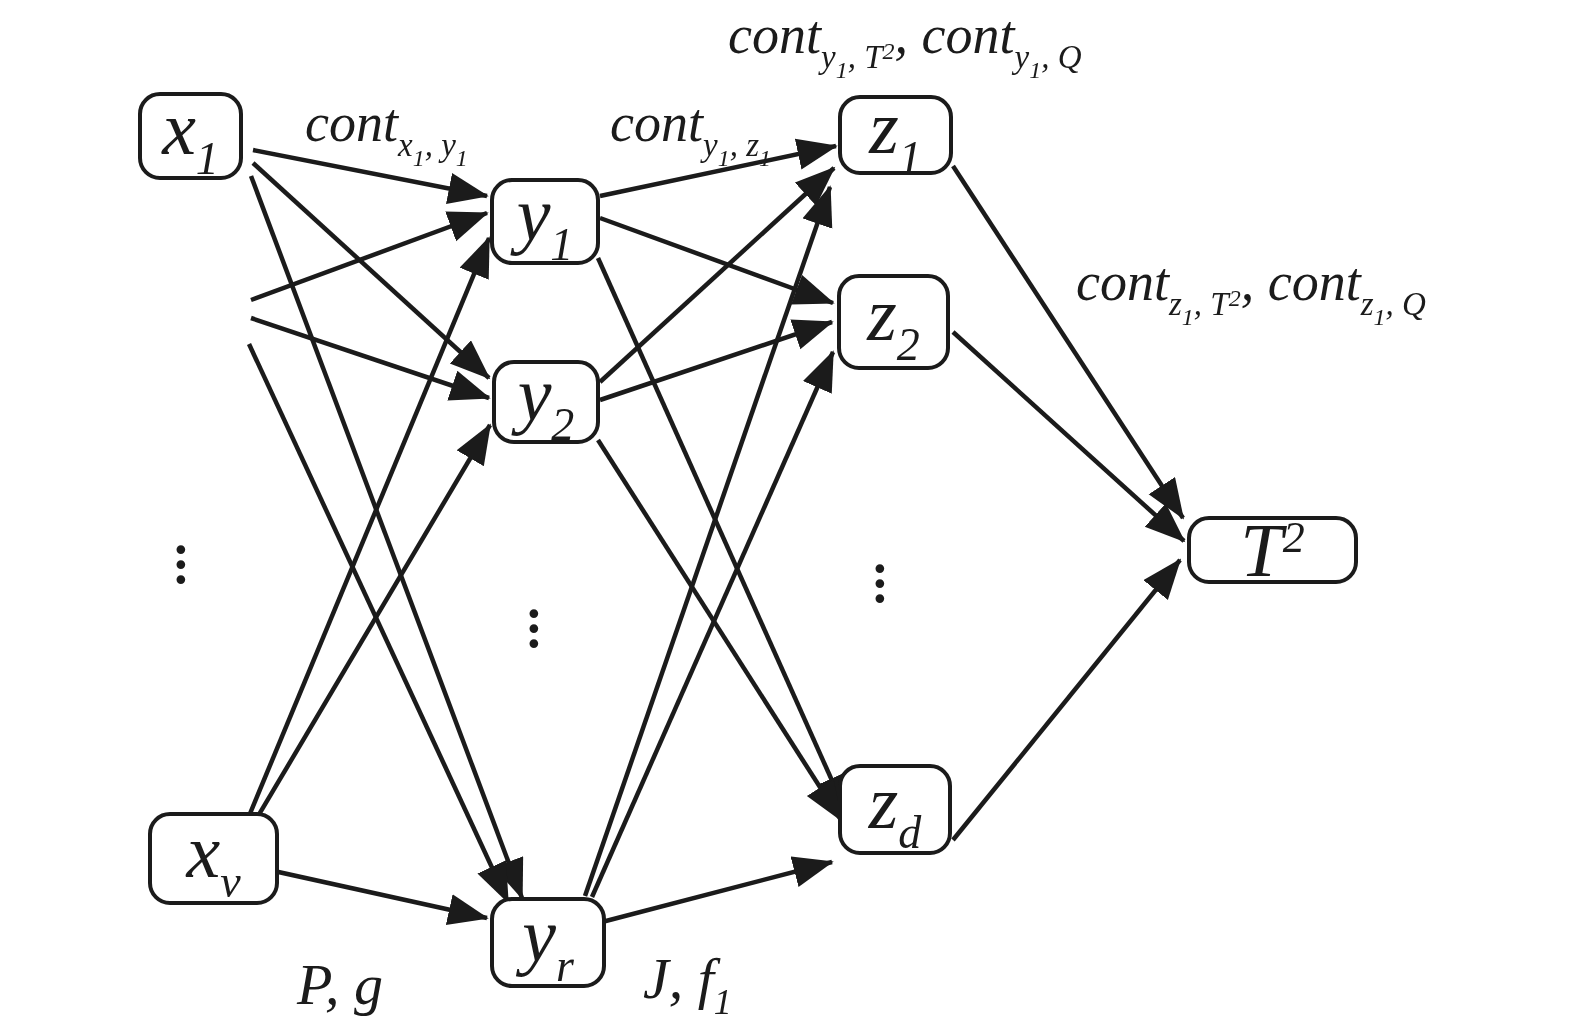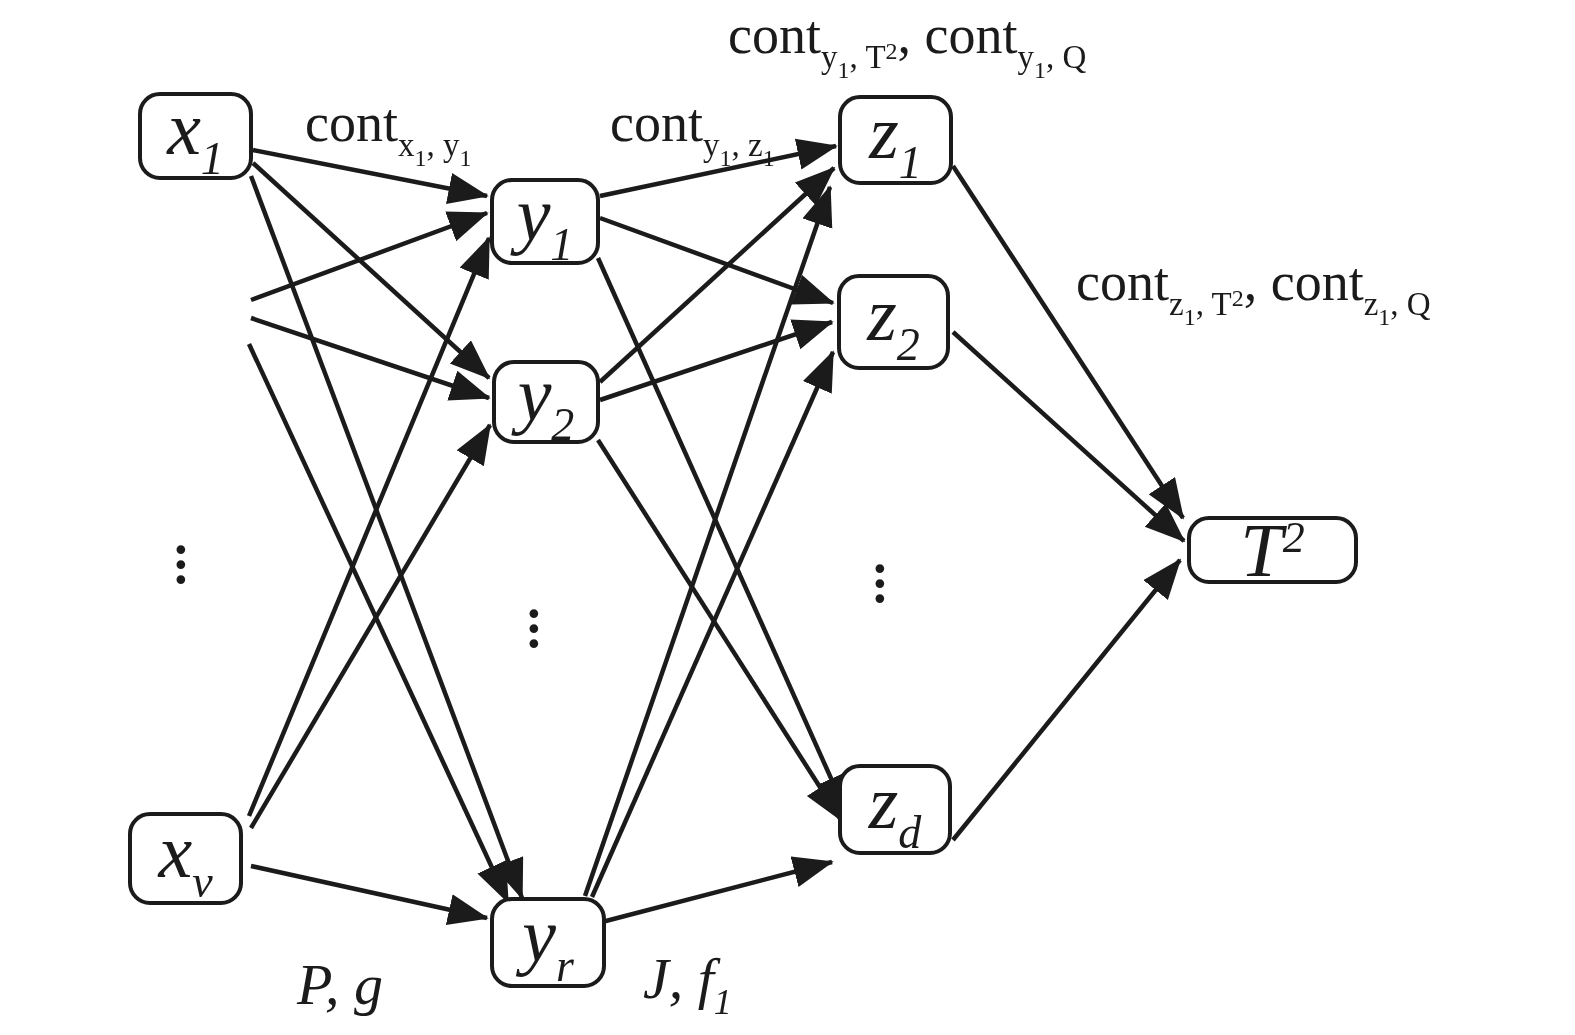--- a/index.html
+++ b/index.html
@@ -16,21 +16,21 @@
   .node{
     position:absolute; box-sizing:border-box;
     border:4.5px solid var(--ink); border-radius:22px; background:var(--bg);
     display:flex; align-items:center; justify-content:center;
   }
   .nlabel{ font-style:italic; font-size:76px; line-height:1; white-space:nowrap; }
   .nsub{ font-size:46px; vertical-align:-20px; }
   .nsup{ font-size:44px; vertical-align:24px; }
 
   .elabel{
-    position:absolute; font-size:54px; line-height:1.1;
+    position:absolute; font-style:italic; font-size:54px; line-height:1.1;
     white-space:nowrap; color:var(--ink);
   }
   .sb{ font-size:33px; vertical-align:-15px; }
   .ss{ font-size:24px; vertical-align:-10px; }
   .sp{ font-size:24px; vertical-align:9px; }
   .plain{ position:absolute; font-style:italic; font-size:58px; line-height:1; white-space:nowrap; }
   .psub{ font-size:36px; vertical-align:-16px; }
 
   .vdots{
     position:absolute; display:flex; flex-direction:column; align-items:center;
@@ -65,38 +65,38 @@
       <line x1="600" y1="400" x2="832" y2="322" class="edge" marker-end="url(#ah)"></line>
       <line x1="598" y1="440" x2="841" y2="820" class="edge" marker-end="url(#ah)"></line>
       <line x1="585" y1="896" x2="830" y2="187" class="edge" marker-end="url(#ah)"></line>
       <line x1="592" y1="897" x2="833" y2="352" class="edge" marker-end="url(#ah)"></line>
       <line x1="602" y1="922" x2="832" y2="862" class="edge" marker-end="url(#ah)"></line>
       <line x1="953" y1="166" x2="1183" y2="518" class="edge" marker-end="url(#ah)"></line>
       <line x1="953" y1="332" x2="1184" y2="541" class="edge" marker-end="url(#ah)"></line>
       <line x1="953" y1="840" x2="1180" y2="560" class="edge" marker-end="url(#ah)"></line>
     </svg>
 
-  <div class="node" style="left:138px;top:92px;width:115px;height:88px">
+  <div class="node" style="left:138px;top:92px;width:105px;height:88px">
     <span class="nlabel"><span>x</span><span class="nsub">1</span></span>
   </div>
-  <div class="node" style="left:128px;top:812px;width:115px;height:93px">
+  <div class="node" style="left:148px;top:812px;width:131px;height:93px">
     <span class="nlabel"><span>x</span><span class="nsub">v</span></span>
   </div>
 
   <div class="node" style="left:490px;top:178px;width:110px;height:87px">
     <span class="nlabel"><span>y</span><span class="nsub">1</span></span>
   </div>
   <div class="node" style="left:492px;top:360px;width:108px;height:84px">
     <span class="nlabel"><span>y</span><span class="nsub">2</span></span>
   </div>
   <div class="node" style="left:490px;top:897px;width:116px;height:91px">
     <span class="nlabel"><span>y</span><span class="nsub">r</span></span>
   </div>
 
-  <div class="node" style="left:838px;top:95px;width:115px;height:90px">
+  <div class="node" style="left:838px;top:95px;width:115px;height:80px">
     <span class="nlabel"><span>z</span><span class="nsub">1</span></span>
   </div>
   <div class="node" style="left:837px;top:274px;width:113px;height:96px">
     <span class="nlabel"><span>z</span><span class="nsub">2</span></span>
   </div>
   <div class="node" style="left:838px;top:764px;width:114px;height:91px">
     <span class="nlabel"><span>z</span><span class="nsub">d</span></span>
   </div>
 
   <div class="node" style="left:1187px;top:516px;width:171px;height:68px">

